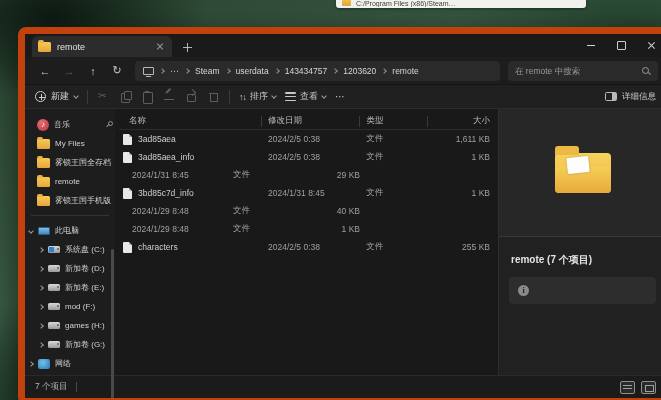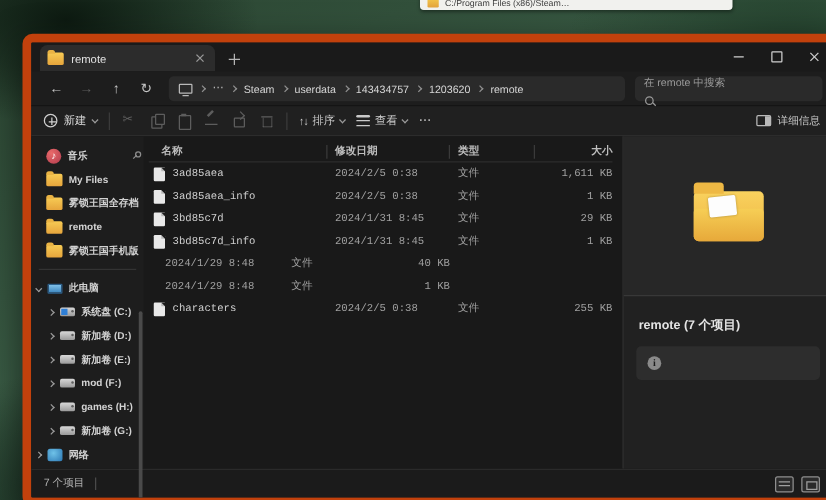--- a/index.html
+++ b/index.html
@@ -55,21 +55,21 @@
   .addrrow { height:27px; background:#1d1d1d; display:flex; align-items:center; padding:0 8px 0 10px; gap:4px; flex:0 0 auto; }
   .navbtn { width:20px; height:20px; display:flex; align-items:center; justify-content:center;
     color:#c8c8c8; font-size:11px; border-radius:4px; }
   .navbtn.dim { color:#5d5d5d; }
   .crumbbar { height:20px; background:#2a2a2a; border-radius:4px; flex:1; display:flex; align-items:center; padding:0 8px; gap:6px; margin:0 4px; min-width:0; }
   .pc-icon { width:11px; height:8px; border:1px solid #b9b9b9; border-radius:1px; position:relative; flex:0 0 auto; }
   .pc-icon::after { content:""; position:absolute; left:2px; bottom:-3px; width:5px; height:1px; background:#b9b9b9; }
   .crumb { font-size:8.5px; color:#d6d6d6; white-space:nowrap; }
   .crumb-sep { width:4px; height:4px; border-right:1px solid #8f8f8f; border-bottom:1px solid #8f8f8f; transform:rotate(-45deg); flex:0 0 auto; }
   .crumb-ellip { font-size:9px; color:#bdbdbd; }
-  .searchbox { width:150px; height:20px; background:#2a2a2a; border-radius:4px; display:flex; padding:0 7px; gap:5px;flex-direction:column; }
+  .searchbox { width:150px; height:20px; background:#2a2a2a; border-radius:4px; display:flex; align-items:center; padding:0 7px; gap:5px; }
   .searchbox input { flex:1; min-width:0; background:transparent; border:none; outline:none; font-size:8.5px; color:#bdbdbd; font-family:inherit; }
   .searchbox input::placeholder { color:#9a9a9a; }
   .mag { width:10px; height:10px; position:relative; flex:0 0 auto; }
   .mag::before { content:""; position:absolute; left:1px; top:1px; width:5px; height:5px; border:1px solid #9a9a9a; border-radius:50%; }
   .mag::after { content:""; position:absolute; left:7px; top:7px; width:3px; height:1px; background:#9a9a9a; transform:rotate(45deg); }
 
   
   .toolbar { height:25px; background:#202020; border-top:1px solid #141414; border-bottom:1px solid #2c2c2c;
     display:flex; align-items:center; padding:0 10px; gap:9px; flex:0 0 auto; }
   .tb-new { display:flex; align-items:center; gap:5px; color:#dadada; font-size:9px; }
@@ -99,48 +99,48 @@
   .tb-details { margin-left:auto; display:flex; align-items:center; gap:5px; color:#c9c9c9; font-size:8.5px; }
   .panel-ic { width:12px; height:9px; border:1px solid #b9b9b9; border-radius:1.5px; position:relative; }
   .panel-ic::before { content:""; position:absolute; right:0; top:0; width:4px; height:100%; background:#b9b9b9; }
 
   
   .content { flex:1; display:flex; min-height:0; background:#191919; }
 
   
   .sidebar { width:90px; flex:0 0 auto; padding-top:6px; position:relative; background:#1d1d1d; }
   .sb-item { height:19px; display:flex; align-items:center; gap:5px; padding-left:12px; padding-right:3px; }
-  .sb-item span.lbl { font-size:8px; color:#d2d2d2; white-space:nowrap; overflow:hidden; flex:1;font-weight:bold; }
+  .sb-item span.lbl { font-size:8px; color:#d2d2d2; white-space:nowrap; overflow:hidden; flex:1; }
   .pin { width:7px; height:7px; position:relative; flex:0 0 auto; opacity:.7; }
   .pin::before { content:""; position:absolute; left:3px; top:0; width:3px; height:3px; border:1px solid #bdbdbd; border-radius:50%; }
   .pin::after { content:""; position:absolute; left:1px; top:4px; width:4px; height:1px; background:#bdbdbd; transform:rotate(-45deg); }
   .ic-music { width:12px; height:12px; border-radius:50%; background:radial-gradient(circle at 35% 30%, #e96a6a, #b03a4d); color:#fff; font-size:8px; display:flex; align-items:center; justify-content:center; flex:0 0 auto; }
   .ic-video { width:12px; height:12px; border-radius:3px; background:linear-gradient(140deg,#9a6cf0,#6a3bd8); color:#fff; font-size:6px; display:flex; align-items:center; justify-content:center; flex:0 0 auto; }
   .sb-divider { height:1px; background:#333; margin:5px 6px; }
   .sb-chev { width:4px; height:4px; border-right:1px solid #9a9a9a; border-bottom:1px solid #9a9a9a; flex:0 0 auto; }
   .sb-chev.right { transform:rotate(-45deg); }
   .sb-chev.down { transform:rotate(45deg); }
   .ic-pc { width:12px; height:8px; background:linear-gradient(#7fc0e8,#3f88c0); border:1px solid #2c5f8a; border-radius:1px; flex:0 0 auto; }
   .ic-drive { width:12px; height:7px; background:linear-gradient(#d8d8d8,#9a9a9a); border-radius:1.5px; position:relative; flex:0 0 auto; }
   .ic-drive::after { content:""; position:absolute; right:1.5px; top:2px; width:2px; height:2px; border-radius:50%; background:#5f5f5f; }
   .ic-drive.win::before { content:""; position:absolute; left:1px; top:1px; width:5px; height:5px; background:#2f7fd6; }
   .ic-net { width:12px; height:10px; background:radial-gradient(circle at 40% 35%, #6fc2e8, #2c78b4); border-radius:2px; flex:0 0 auto; }
   .sb-scroll { position:absolute; right:1px; top:140px; width:3px; height:210px; background:#4a4a4a; border-radius:2px; }
 
   
   .filelist { flex:1; min-width:0; padding:4px 8px 0 4px; }
   .fl-header { display:flex; align-items:center; height:17px; border-bottom:1px solid #2c2c2c; }
-  .fl-header .hcell { font-size:8.5px; color:#bdbdbd;font-weight:bold; }
+  .fl-header .hcell { font-size:8.5px; color:#bdbdbd; }
   .hsep { width:1px; height:11px; background:#3a3a3a; margin:0 6px; }
   .col-name { width:140px; padding-left:10px; }
   .col-date { width:88px; }
   .col-type { width:56px; }
   .col-size { width:58px; text-align:right; }
   .fl-row { display:flex; align-items:center; height:18px; border-radius:3px; }
-  .fl-row .cell { font-size:8.5px; color:#cfcfcf; white-space:nowrap; overflow:hidden;font-family:Liberation Mono, monospace; }
+  .fl-row .cell { font-size:8.5px; color:#cfcfcf; white-space:nowrap; overflow:hidden; }
   .fl-row .cell.dim { color:#a0a0a0; }
   .csp { width:13px; flex:0 0 auto; }
   .fileic { width:9px; height:11px; background:#e8e8e8; border-radius:1px; position:relative; margin-right:6px; flex:0 0 auto; }
   .fileic::before { content:""; position:absolute; right:0; top:0; border-style:solid; border-width:0 3px 3px 0; border-color:transparent #191919 #b9b9b9 transparent; }
   .name-wrap { width:140px; display:flex; align-items:center; padding-left:4px; }
 
   
   .preview { width:168px; flex:0 0 auto; background:#212121; border-left:1px solid #2e2e2e; display:flex; flex-direction:column; }
   .pv-hero { height:128px; background:#272727; border-bottom:1px solid #383838; display:flex; align-items:center; justify-content:center; }
   .bigfolder { position:relative; width:56px; height:40px; background:linear-gradient(#f9d25e,#edb23f); border-radius:4px; }
@@ -344,24 +344,20 @@
             <span class="cell">3ad85aea_info</span>
           </div>
         <div class="csp"></div>
           <div class="cell dim col-date">2024/2/5 0:38</div>
         <div class="csp"></div>
           <div class="cell dim col-type">文件</div>
         <div class="csp"></div>
           <div class="cell dim col-size">1 KB</div>
       </div>
       <div class="fl-row">
-        <div class="name-wrap">
-            <span class="fileic"></span>
-            <span class="cell">3bd85c7d</span>
-          </div>
         <div class="csp"></div>
           <div class="cell dim col-date">2024/1/31 8:45</div>
         <div class="csp"></div>
           <div class="cell dim col-type">文件</div>
         <div class="csp"></div>
           <div class="cell dim col-size">29 KB</div>
       </div>
       <div class="fl-row">
         <div class="name-wrap">
             <span class="fileic"></span>

